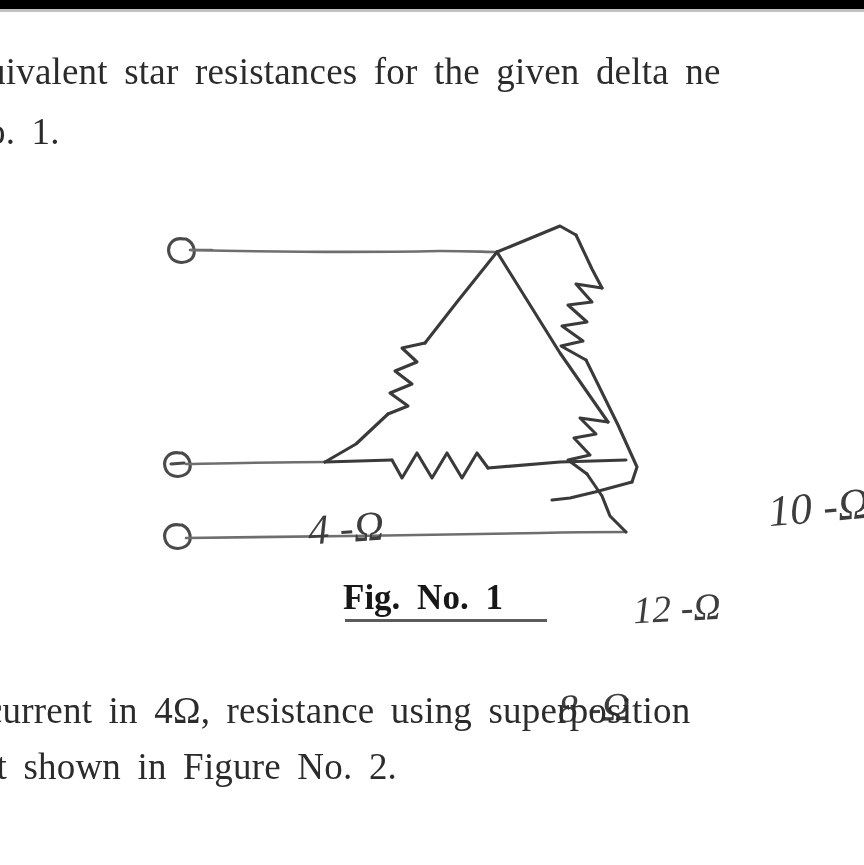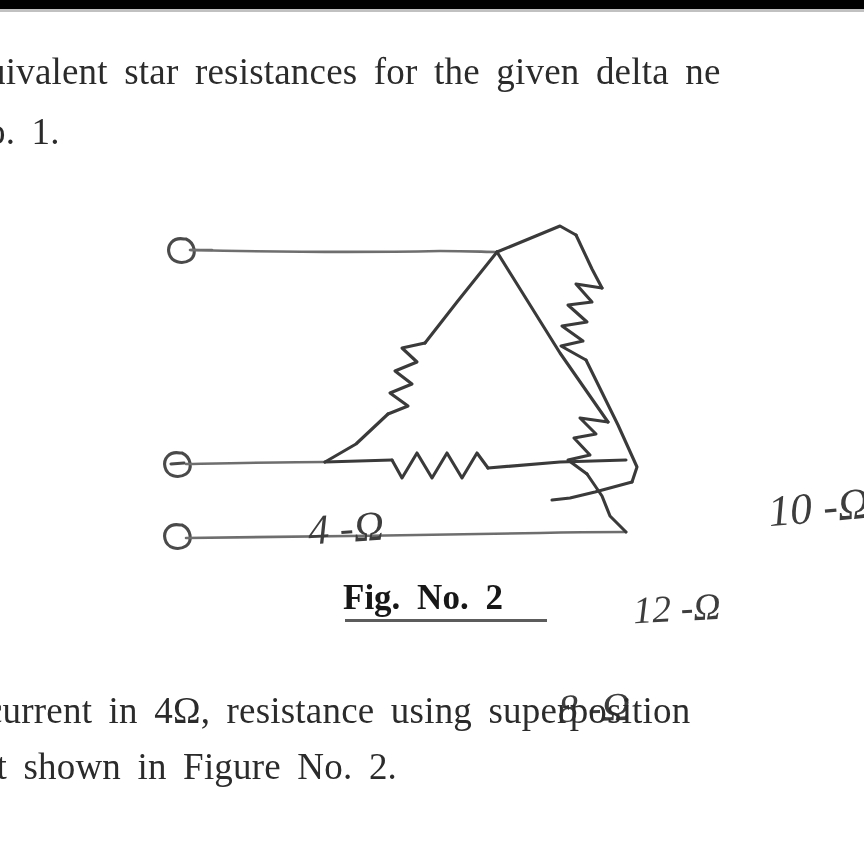--- a/index.html
+++ b/index.html
@@ -177,19 +177,19 @@
       </g>
 
     </svg>
 
     <div class="hand-wrap" id="label-4ohm">4 -Ω</div>
     <div class="hand-wrap" id="label-10ohm">10 -Ω</div>
     <div class="hand-wrap" id="label-12ohm">12 -Ω</div>
     <div class="hand-wrap" id="label-8ohm">8 -Ω</div>
   </div>
 
-  <div id="fig-caption">Fig. No. 2</div>
+  <div id="fig-caption">Fig. No. 1</div>
   <div id="fig-caption-rule"></div>
 
   <div class="body-line" id="q2-line1">current in 4Ω, resistance using superposition</div>
   <div class="body-line" id="q2-line2">it shown in Figure No. 2.</div>
 
 </div>
 
 </body></html>

